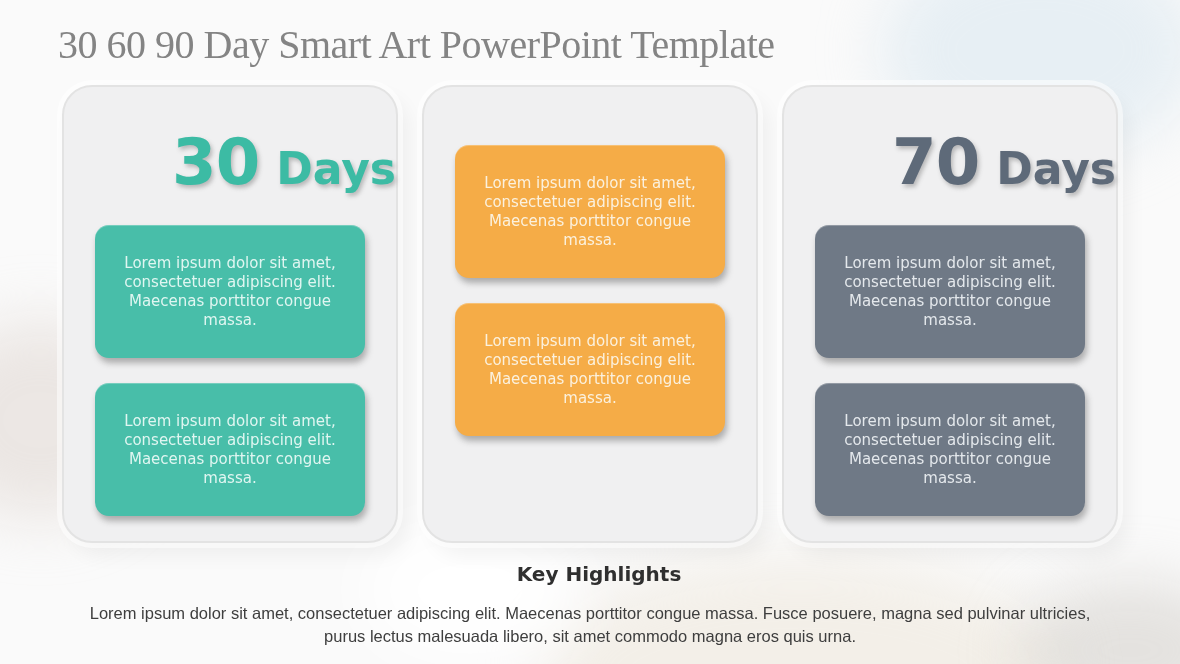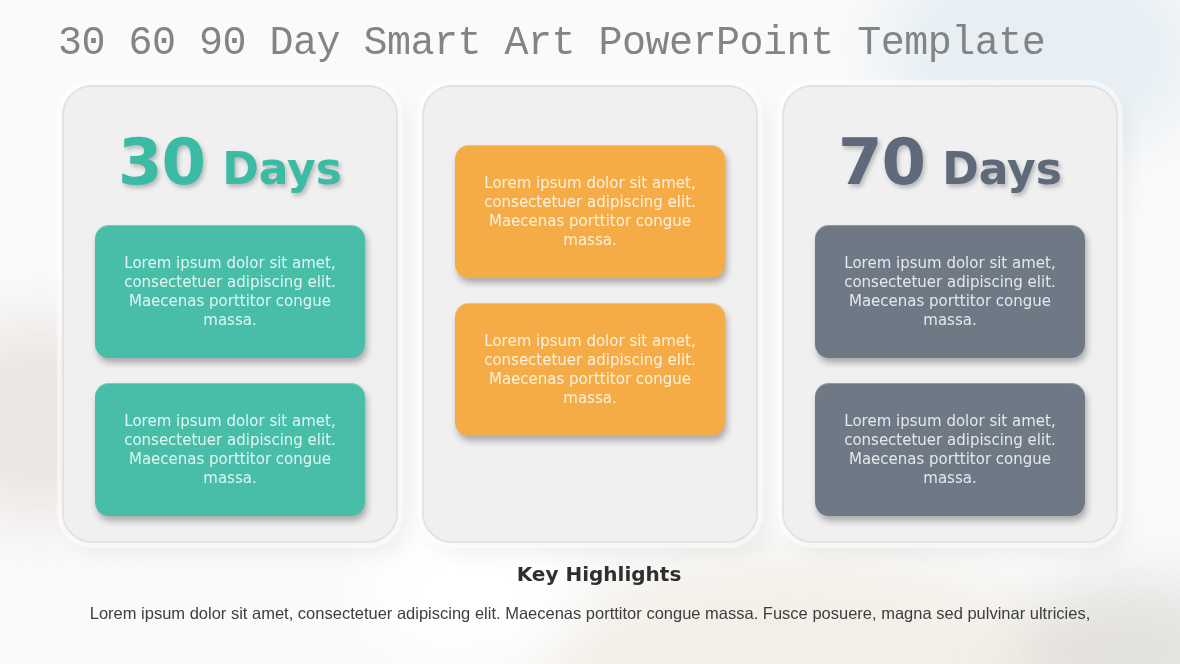--- a/index.html
+++ b/index.html
@@ -18,21 +18,21 @@
   .bg-blob.b1 { left: 880px; top: -60px; width: 320px; height: 220px; background: rgba(208, 226, 238, 0.45); }
   .bg-blob.b2 { left: -70px; top: 320px; width: 220px; height: 200px; background: rgba(222, 212, 206, 0.5); }
   .bg-blob.b3 { left: 540px; top: 560px; width: 520px; height: 220px; background: rgba(236, 226, 210, 0.45); }
   .bg-blob.b4 { left: 1020px; top: 580px; width: 220px; height: 140px; background: rgba(196, 190, 182, 0.4); }
   .bg-blob.b5 { left: 360px; top: 520px; width: 220px; height: 140px; background: rgba(255, 255, 255, 0.9); }
 
   
   .slide-title {
     position: absolute;
     left: 58px; top: 21px;
-    font-family: Liberation Mono, monospace;
+    font-family: Liberation Serif, serif;
     font-size: 40px;
     font-weight: 400;
     letter-spacing: -0.5px;
     color: #848484;
     white-space: nowrap;
   }
 
   
   .columns {
     position: absolute;
@@ -44,21 +44,21 @@
   .panel {
     width: 336px; height: 458px;
     background: #f0f0f1;
     border: 2px solid #e3e3e3;
     border-radius: 30px;
     box-shadow: 0 0 0 5px rgba(255,255,255,0.55), 10px 12px 20px rgba(0,0,0,0.05);
     padding-top: 38px;
   }
   .panel-header {
     height: 80px;
-    text-align: center;
+    text-align: right;
     color: var(--accent);
     text-shadow: 2px 3px 4px rgba(80,80,80,0.35);
     white-space: nowrap;
   }
   .panel-header .num {
     font-size: 64px;
     font-weight: 700;
     letter-spacing: -1px;
   }
   .panel-header .unit {
@@ -162,13 +162,14 @@
         <div class="card-text">Lorem ipsum dolor sit amet, consectetuer adipiscing elit. Maecenas porttitor congue massa.</div>
       </div>
     </div>
   </div>
 
 </div>
 
 <div class="kh-heading">Key Highlights</div>
 <div class="kh-body">
   <div class="line">Lorem ipsum dolor sit amet, consectetuer adipiscing elit. Maecenas porttitor congue massa. Fusce posuere, magna sed pulvinar ultricies,</div>
+  <div class="line">purus lectus malesuada libero, sit amet commodo magna eros quis urna.</div>
 </div>
 
 </body></html>

